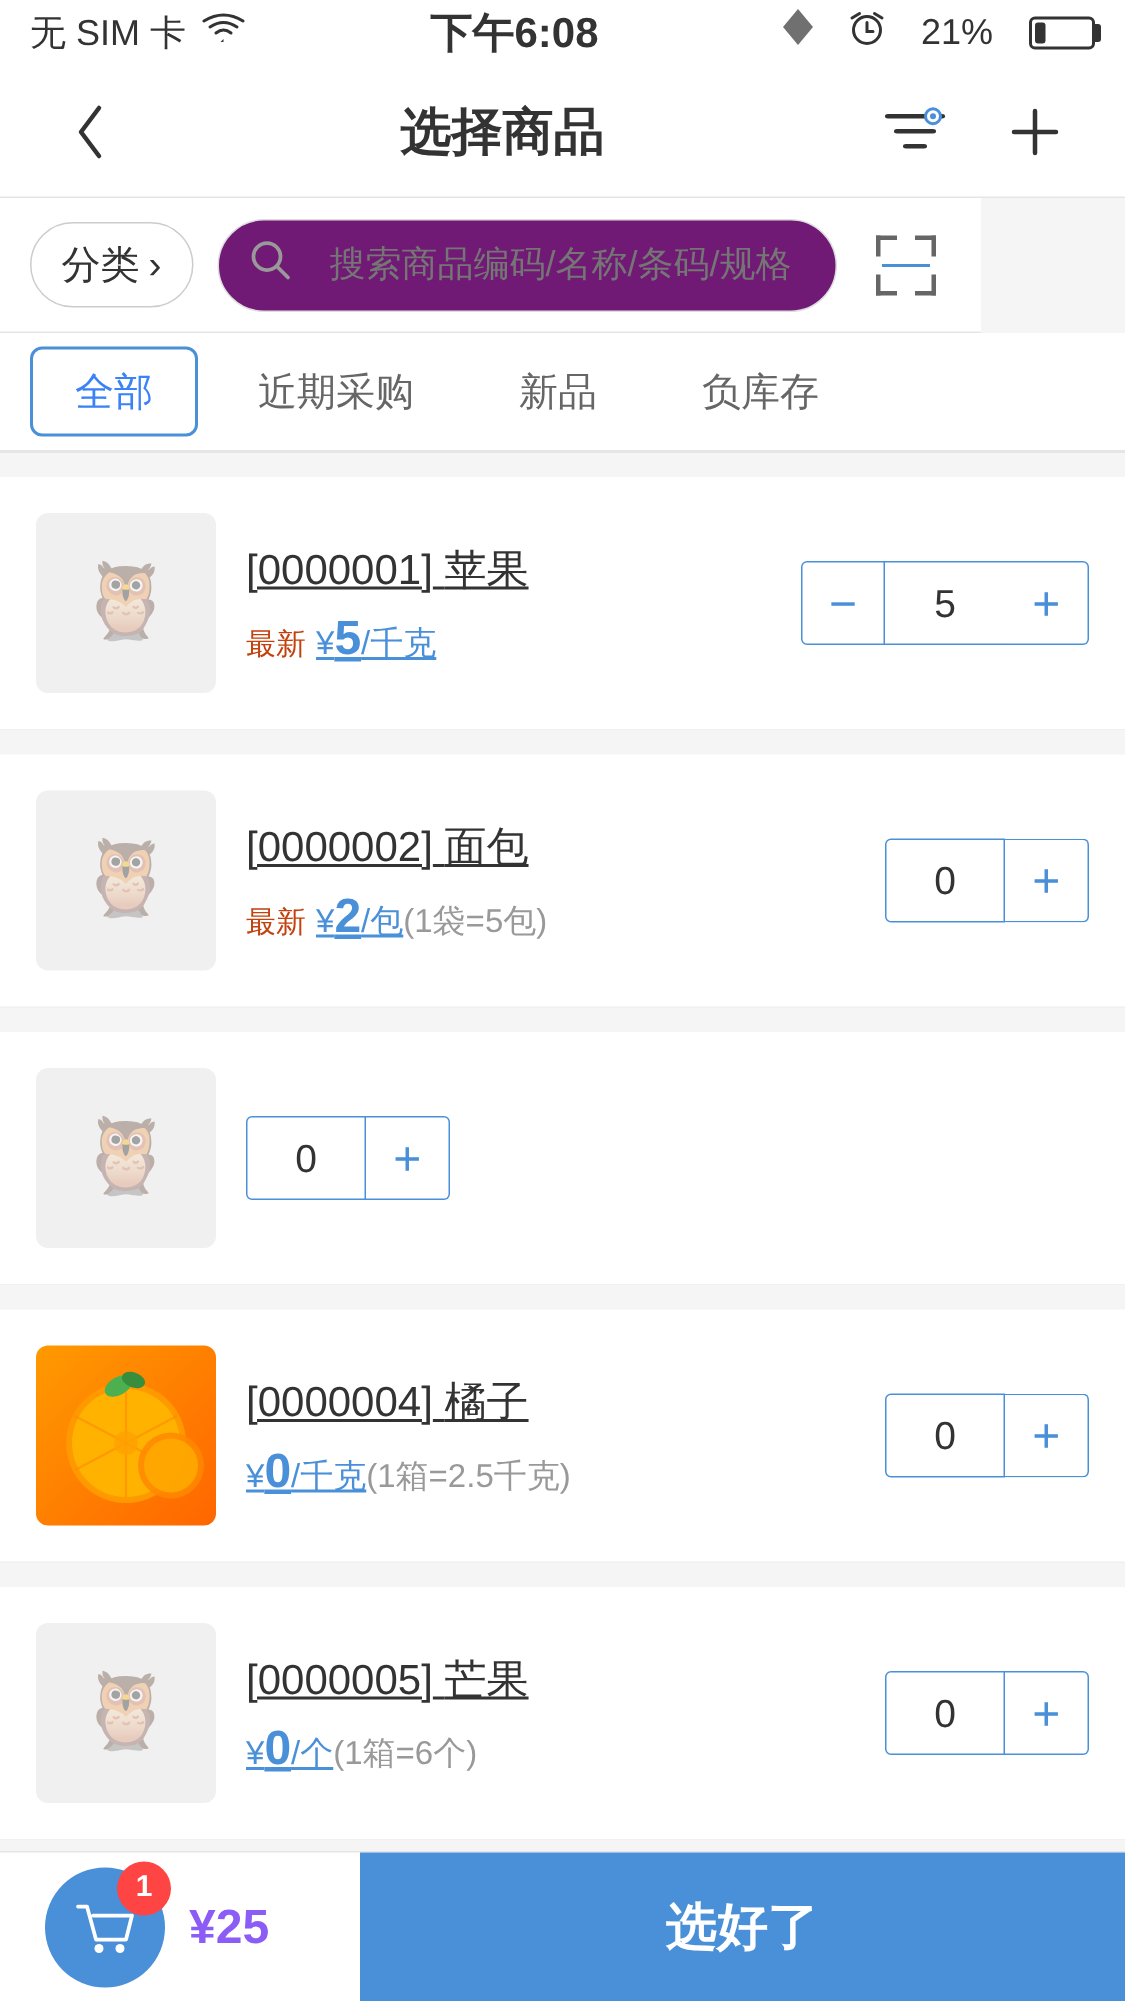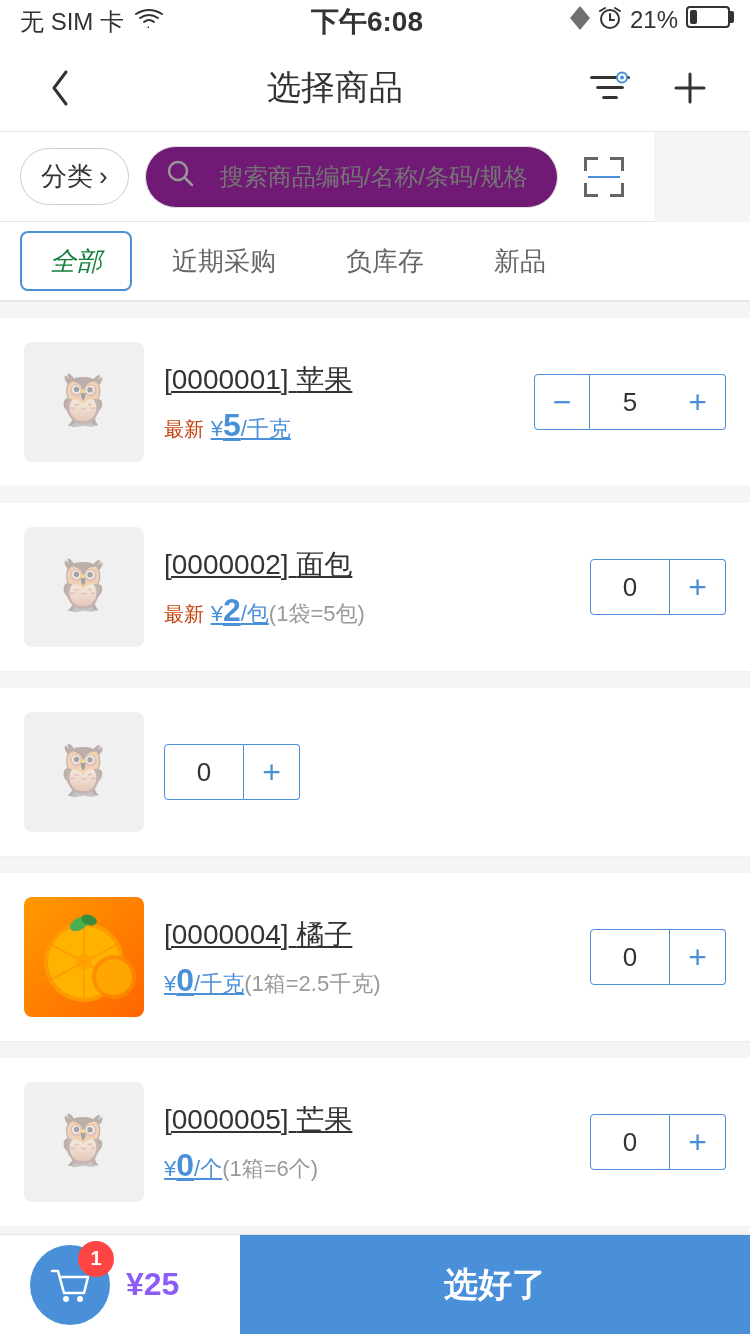--- a/index.html
+++ b/index.html
@@ -20,39 +20,39 @@
       background: #fff;
       display: flex;
       align-items: center;
       justify-content: space-between;
       padding: 0 20px;
       font-size: 24px;
       font-weight: 500;
     }
     .status-left { display: flex; align-items: center; gap: 10px; }
     .status-center { font-size: 28px; font-weight: 600; }
-    .status-right { display: flex; align-items: flex-start; gap: 8px; font-size: 24px; }
+    .status-right { display: flex; align-items: center; gap: 24px; font-size: 24px; }
     .battery-icon {
       width: 44px; height: 22px; border: 2px solid #333; border-radius: 4px; position: relative; display: inline-flex; align-items: center; padding: 2px;
     }
     .battery-icon::after { content:''; position:absolute; right:-6px; top:50%; transform:translateY(-50%); width:4px; height:12px; background:#333; border-radius:0 2px 2px 0; }
     .battery-fill { height: 100%; background: #333; border-radius: 2px; width: 20%; }
 
     
     .nav-bar {
       width: 750px;
       height: 88px;
       background: #fff;
       display: flex;
       align-items: center;
       justify-content: space-between;
       padding: 0 30px;
       border-bottom: 1px solid #e5e5e5;
     }
-    .nav-title { font-size: 34px; font-weight: 400; color: #333; }
+    .nav-title { font-size: 34px; font-weight: 700; color: #333; }
     .nav-left, .nav-right { display: flex; align-items: center; gap: 20px; }
     .nav-btn {
       width: 60px; height: 60px; display: flex; align-items: center; justify-content: center; cursor: pointer;
     }
 
     
     .filter-bar {
       width: 654px;
       height: 90px;
       background: #fff;
@@ -116,23 +116,22 @@
       justify-content: center;
       border-radius: 8px;
       font-size: 26px;
       font-weight: 500;
       cursor: pointer;
       border: 2px solid transparent;
       color: #666;
     }
     .tab-item.active {
       border-color: #4a90d9;
-      color: #15803d;
-      background: #fff;
-      font-style: italic;
+      color: #3b82f6;
+      background: #fff;
     }
 
     
     .product-list {
       width: 750px;
       background: #f5f5f5;
     }
 
     .product-item {
       width: 750px;
@@ -426,24 +425,24 @@
 </div>
 
 <div class="tab-bar">
   <div class="tab-item active">
     <span>全部</span>
   </div>
   <div class="tab-item">
     <span>近期采购</span>
   </div>
   <div class="tab-item">
+    <span>新品</span>
+  </div>
+  <div class="tab-item">
     <span>负库存</span>
-  </div>
-  <div class="tab-item">
-    <span>新品</span>
   </div>
 </div>
 
 <div class="product-list">
 
   <div class="product-item">
     <div class="product-img">
       <svg width="70" height="70" viewBox="0 0 70 70">
           <text x="35" y="50" text-anchor="middle" font-size="50" fill="#ccc">🦉</text>
         </svg>

